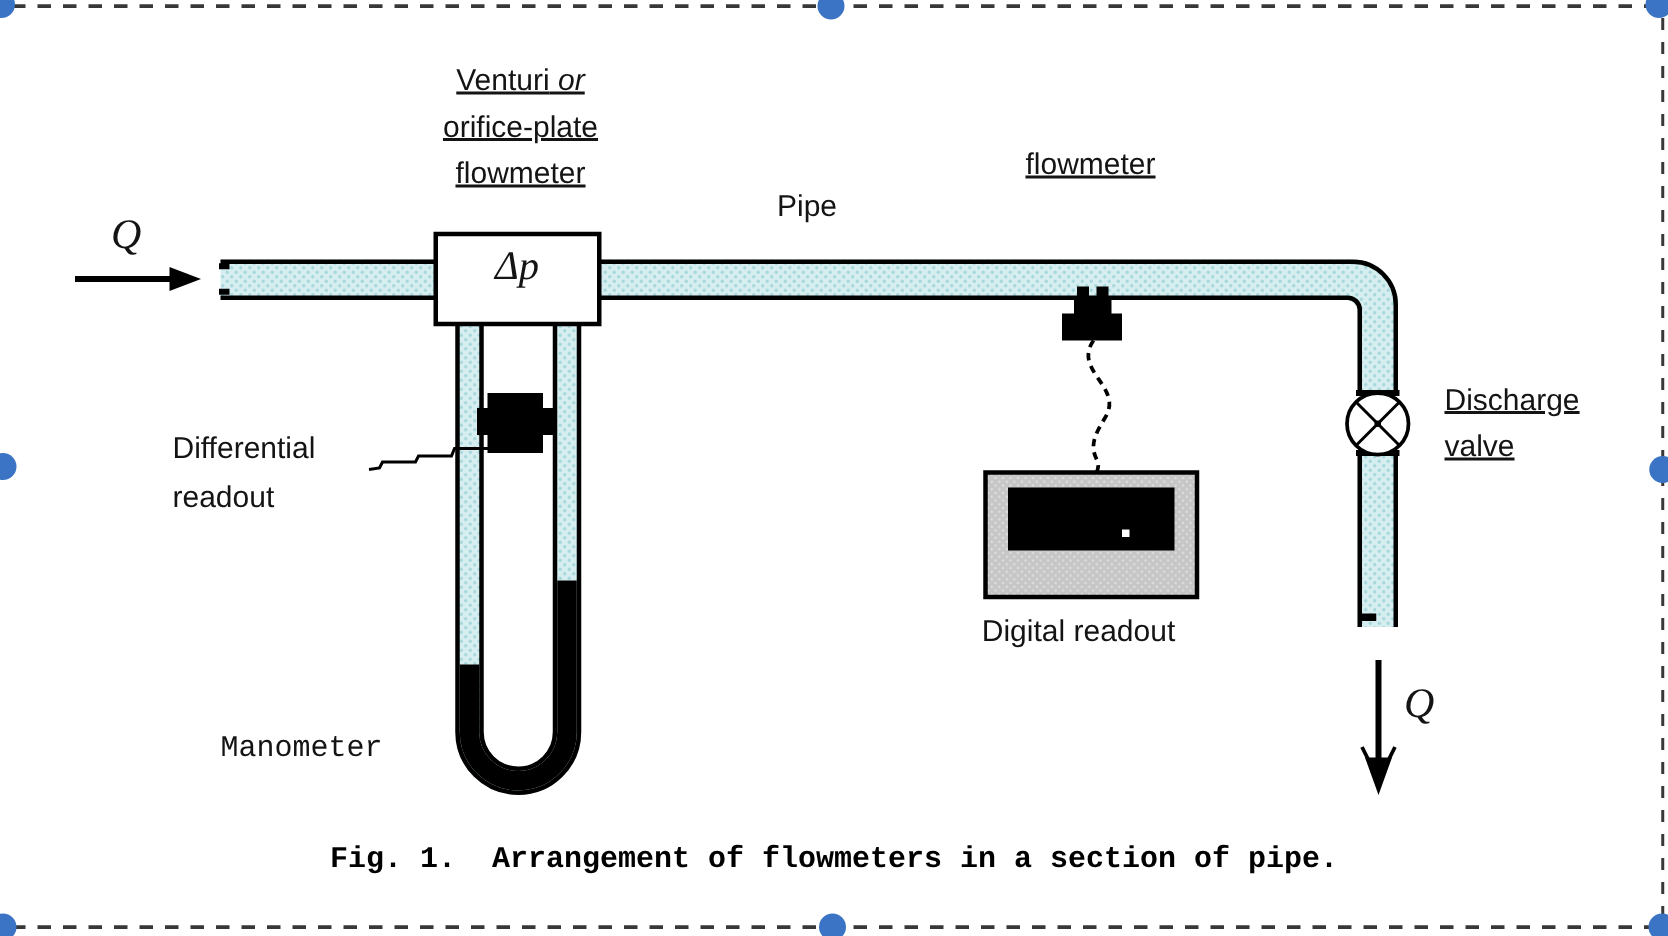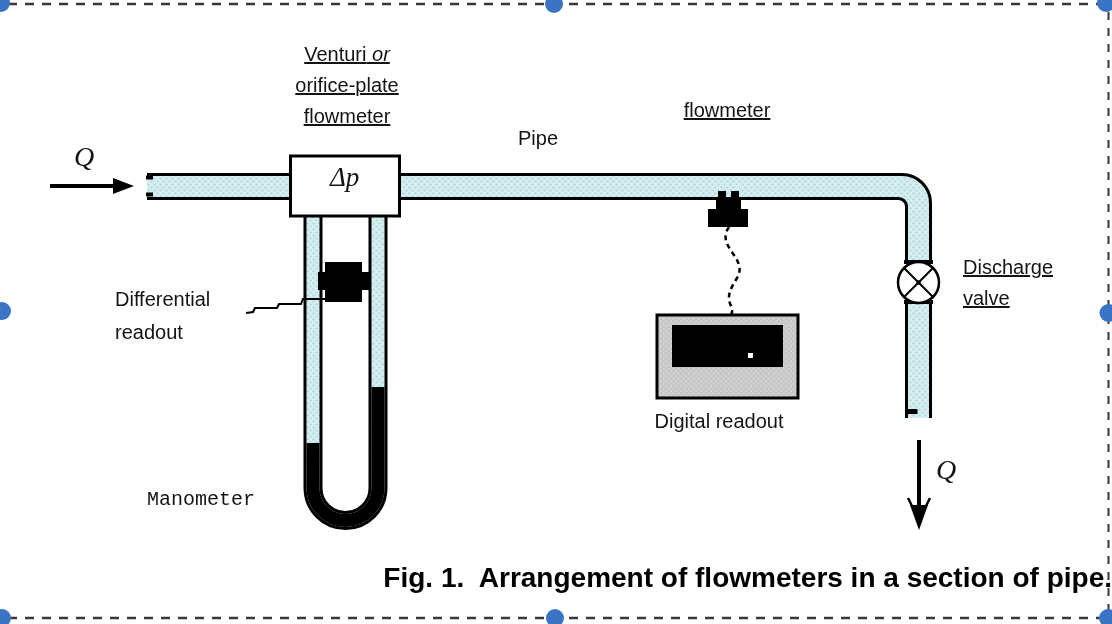--- a/index.html
+++ b/index.html
@@ -6,22 +6,22 @@
   #stage{position:relative;width:1112px;height:624px;background:#fff;overflow:hidden;
          font-family:"Liberation Sans",sans-serif;}
   #stage svg{position:absolute;left:0;top:0;}
   .lbl{position:absolute;color:var(--label-text,#141414);font-size:20px;line-height:24px;
        white-space:nowrap;}
   .center{transform:translateX(-50%);text-align:center;}
   .multi{line-height:33px;margin-top:29px;}
   .multi2{line-height:31px;text-decoration:underline;}
   .serifQ{font-family:"Liberation Serif",serif;font-style:italic;font-size:28px;}
   #dp-label{font-family:"Liberation Serif",serif;font-style:italic;font-size:27px;}
-  #caption{position:absolute;left:0;right:0;top:562px;text-align:right;white-space:pre;
-           font-family:Liberation Sans, sans-serif;font-weight:bold;font-size:28px;
+  #caption{position:absolute;left:0;right:0;top:562px;text-align:center;white-space:pre;
+           font-family:Liberation Mono, monospace;font-weight:bold;font-size:20px;
            color:#000;}
 </style>
 </head>
 <body>
 
 <div id="stage">
 
   <svg width="1112" height="624" viewBox="0 0 1112 624">
     <defs>
       <pattern id="pipetex" width="6" height="6" patternUnits="userSpaceOnUse">

